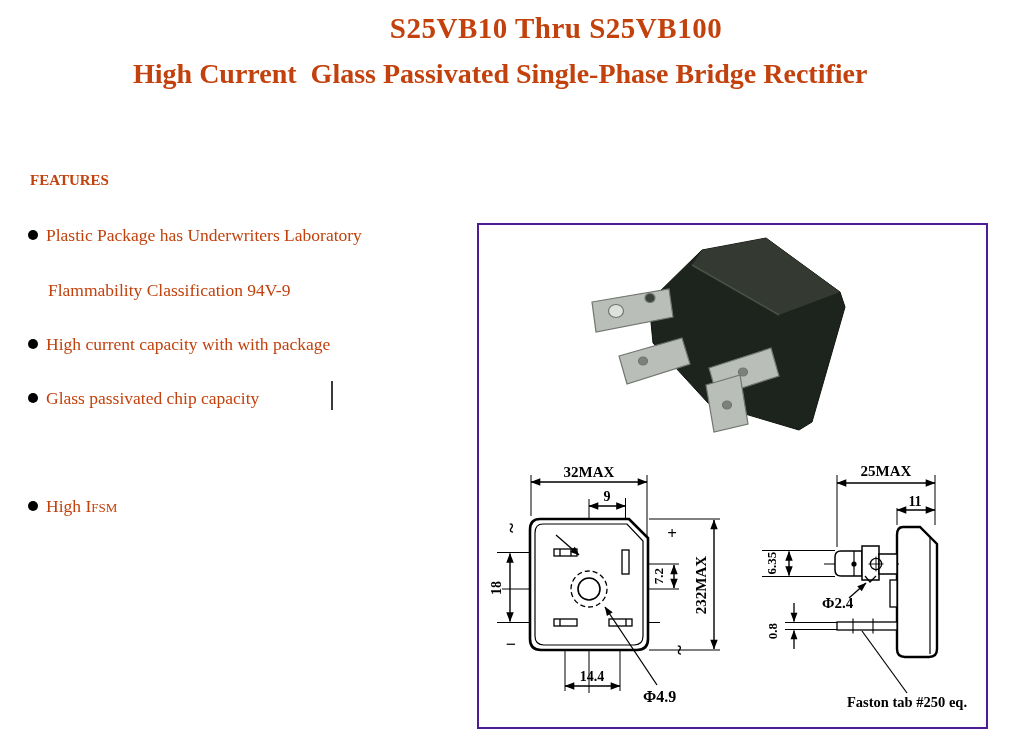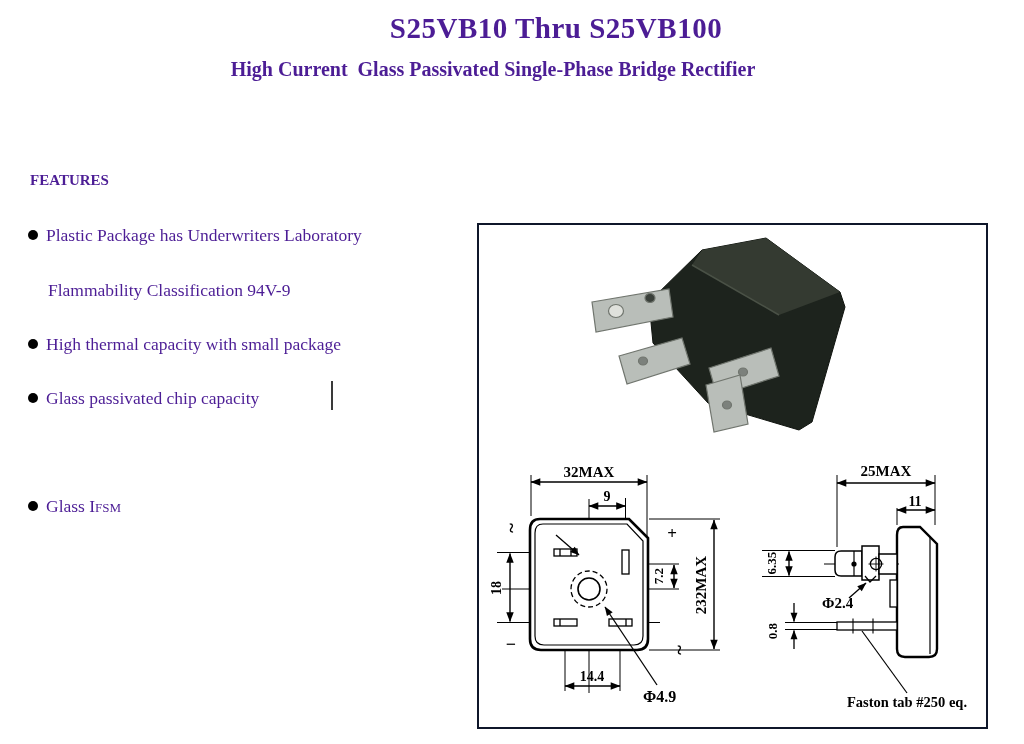--- a/index.html
+++ b/index.html
@@ -1,30 +1,30 @@
 <!DOCTYPE html>
 <html><head>
 <meta charset="utf-8">
 <style>
   html,body{margin:0;padding:0;background:#fff;}
   #page{position:relative;width:1024px;height:744px;background:#fff;overflow:hidden;
-        font-family:"Liberation Serif", serif;color:#4c1d95;}
+        font-family:"Liberation Serif", serif;color:#c2410c;}
   .title{position:absolute;top:12px;left:296px;width:520px;text-align:center;
          font-size:29px;font-weight:bold;letter-spacing:.5px;}
   .subtitle{position:absolute;top:58px;left:133px;width:720px;text-align:center;
-         font-size:20px;font-weight:bold;white-space:pre;}
+         font-size:28px;font-weight:bold;white-space:pre;}
   .feat-head{position:absolute;left:30px;top:172px;font-size:15px;font-weight:bold;text-align:right;}
   .feat-line{position:absolute;left:28px;height:24px;font-size:17.5px;font-weight:normal;
              display:flex;align-items:flex-start;}
   .bullet{width:10px;height:10px;border-radius:50%;background:#000;display:inline-block;
           margin-top:5px;margin-right:8px;flex:0 0 auto;}
   .feat-text{white-space:nowrap;}
   .sub{font-size:13px;}
   .cursor{position:absolute;left:331px;top:381px;width:2px;height:29px;background:#3a3a3a;}
-  .figbox{position:absolute;left:477px;top:223px;width:507px;height:502px;border:2px solid #0f172a;}
+  .figbox{position:absolute;left:477px;top:223px;width:507px;height:502px;border:2px solid #4c1d95;}
   .figbox svg{position:absolute;left:0;top:0;}
   .dimtxt{font-family:"Liberation Serif",serif;font-weight:bold;fill:#000;}
 </style>
 </head>
 <body>
 
 <div id="page">
 
   <div class="title">S25VB10 Thru S25VB100</div>
   <div class="subtitle">High Current  Glass Passivated Single-Phase Bridge Rectifier</div>
@@ -33,30 +33,30 @@
 
   <div class="feat-line" style="top:225px">
     <span class="bullet"></span>
     <span class="feat-text">Plastic Package has Underwriters Laboratory</span>
   </div>
   <div class="feat-line" style="top:280px;left:48px">
     <span class="feat-text">Flammability Classification 94V-9</span>
   </div>
   <div class="feat-line" style="top:334px">
     <span class="bullet"></span>
-    <span class="feat-text">High thermal capacity with small package</span>
+    <span class="feat-text">High current capacity with with package</span>
   </div>
   <div class="feat-line" style="top:388px">
     <span class="bullet"></span>
     <span class="feat-text">Glass passivated chip capacity</span>
   </div>
   <div class="cursor"></div>
   <div class="feat-line" style="top:496px">
     <span class="bullet"></span>
-    <span class="feat-text"><span>Glass I</span><span class="sub">FSM</span></span>
+    <span class="feat-text"><span>High I</span><span class="sub">FSM</span></span>
   </div>
 
   <div class="figbox">
     <svg width="507" height="502" viewBox="0 0 507 502">
       <defs>
         <marker id="arrE" viewBox="0 0 10 10" refX="9.5" refY="5" markerWidth="11" markerHeight="7" orient="auto-start-reverse">
           <path d="M10,5 L0,1.2 L0,8.8 Z" fill="#000"></path>
         </marker>
       </defs>
 

